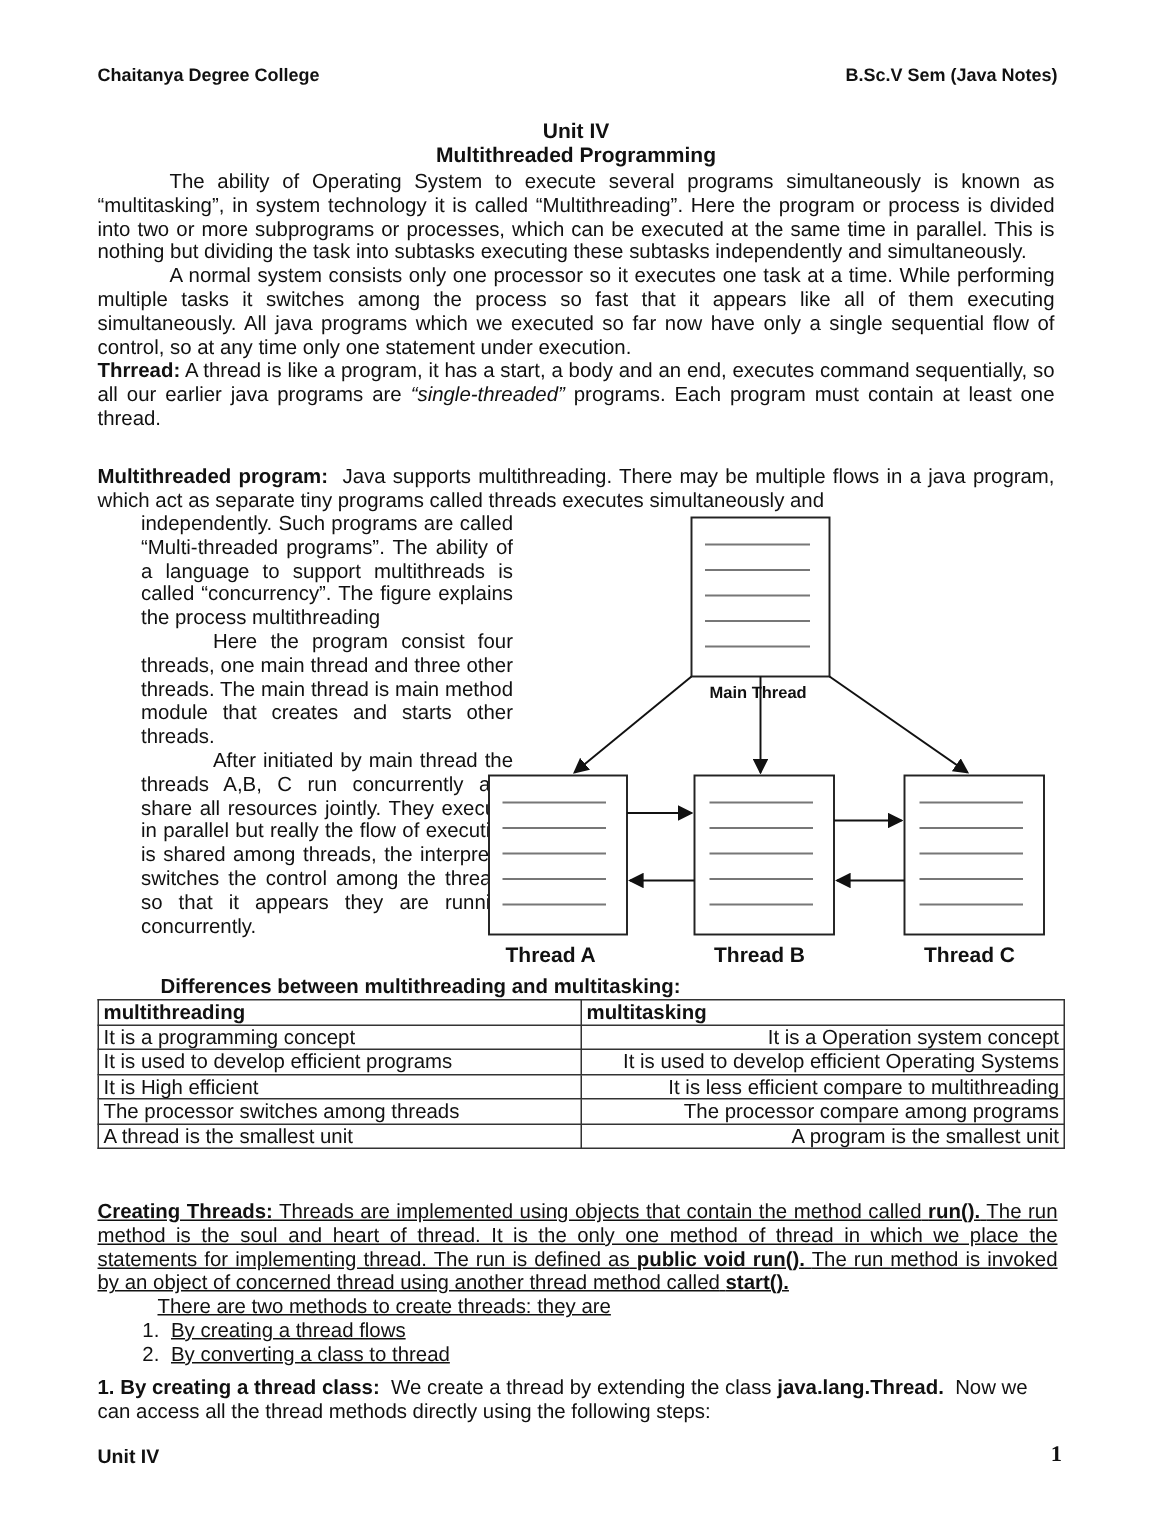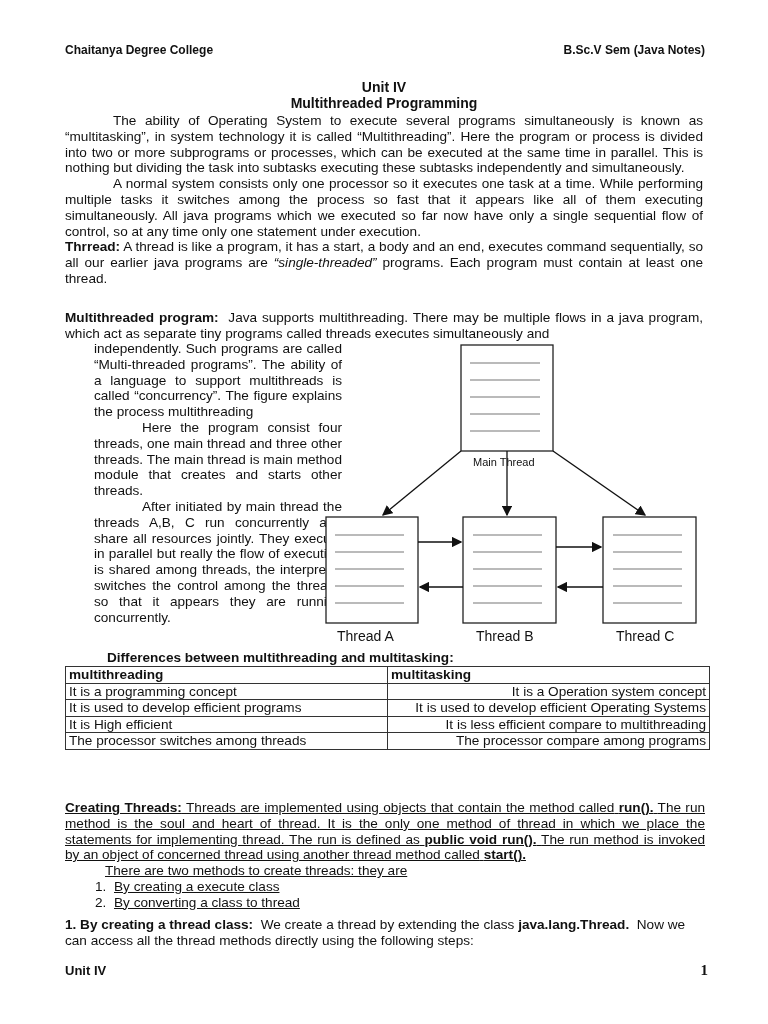--- a/index.html
+++ b/index.html
@@ -13,21 +13,21 @@
   .unit { top: 79px; }
   .subtitle { top: 95px; }
   .body { position: absolute; left: 65px; width: 638px; font-size: 13.6px;
           line-height: 15.8px; text-align: justify; }
   .p { margin: 0; }
   .indent { text-indent: 48px; }
   b { font-weight: bold; text-align: right; }
   .narrow { position: absolute; left: 65px; width: 248px; top: 341px;
             font-size: 13.6px; line-height: 15.8px; text-align: justify; margin-left: 29px; }
   .diagram { position: absolute; left: 320px; top: 340px; width: 390px; height: 310px; }
-  .diag-label { position: absolute; font-size: 14px; font-weight: normal; }
+  .diag-label { position: absolute; font-size: 14px; font-weight: bold; }
   .main-label { font-size: 11px; }
   .diff-heading { position: absolute; left: 65px; top: 650px; font-size: 13.6px; font-weight: bold; padding-left: 42px; }
   table.diff { position: absolute; left: 65px; top: 666px; width: 645px;
                border-collapse: collapse; font-size: 13.6px; line-height: 15.5px; }
   table.diff th, table.diff td { border: 1px solid #333; padding: 0 3px; vertical-align: top; text-align: right; }
   table.diff th { font-weight: bold; text-align: left; }
   table.diff td.c1 { width: 315px; text-align: justify; }
   .creating { position: absolute; left: 65px; top: 800px; width: 640px;
               font-size: 13.6px; line-height: 15.8px; text-align: justify; text-decoration: underline; }
   ol.methods { margin: 0; padding-left: 45px; }
@@ -147,36 +147,40 @@
       <td>It is used to develop efficient Operating Systems</td>
     </tr>
     <tr>
       <td class="c1">It is High efficient</td>
       <td>It is less efficient compare to multithreading</td>
     </tr>
     <tr>
       <td class="c1">The processor switches among threads</td>
       <td>The processor compare among programs</td>
     </tr>
+    <tr>
+      <td class="c1">A thread is the smallest unit</td>
+      <td>A program is the smallest unit</td>
+    </tr>
   </tbody>
 </table>
 
 <div class="creating">
   <p class="p">
     <b>Creating Threads:</b>
     <span>Threads are implemented using objects that contain the method called</span>
     <b>run().</b>
     <span>The run method is the soul and heart of thread. It is the only one method of thread in which we place the statements for implementing thread. The run is defined as</span>
     <b>public void run().</b>
     <span>The run method is invoked by an object of concerned thread using another thread method called</span>
     <b>start().</b>
   </p>
   <p class="p" style="text-align:left;margin-left:40px;">There are two methods to create threads: they are</p>
   <ol class="methods">
-    <li>By creating a execute class</li>
+    <li>By creating a thread flows</li>
     <li>By converting a class to thread</li>
   </ol>
 </div>
 
 <div class="step1">
   <b>1.  By creating a thread class:</b>&nbsp;
   <span>We create a thread by extending the class</span>
   <b>java.lang.Thread.</b>&nbsp;
   <span>Now we can access all the thread methods directly using the following steps:</span>
 </div>

